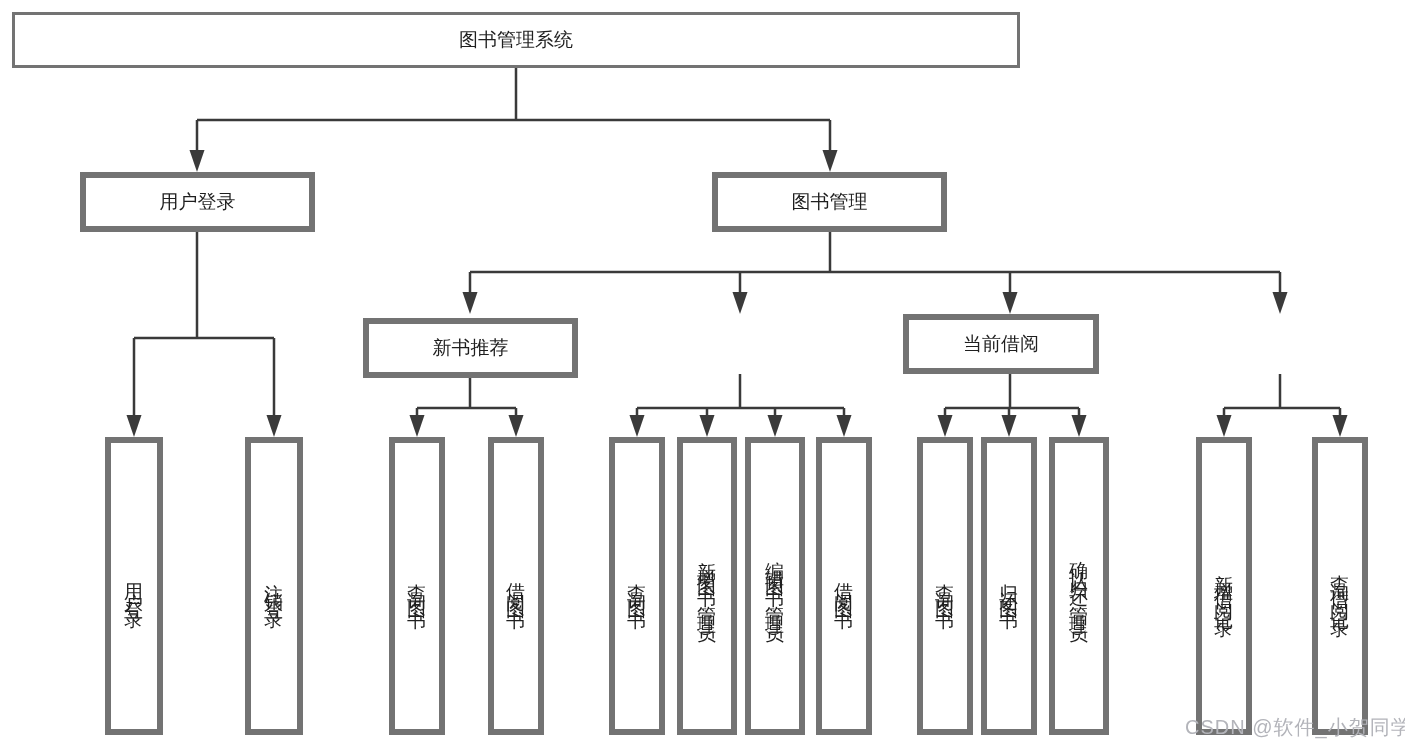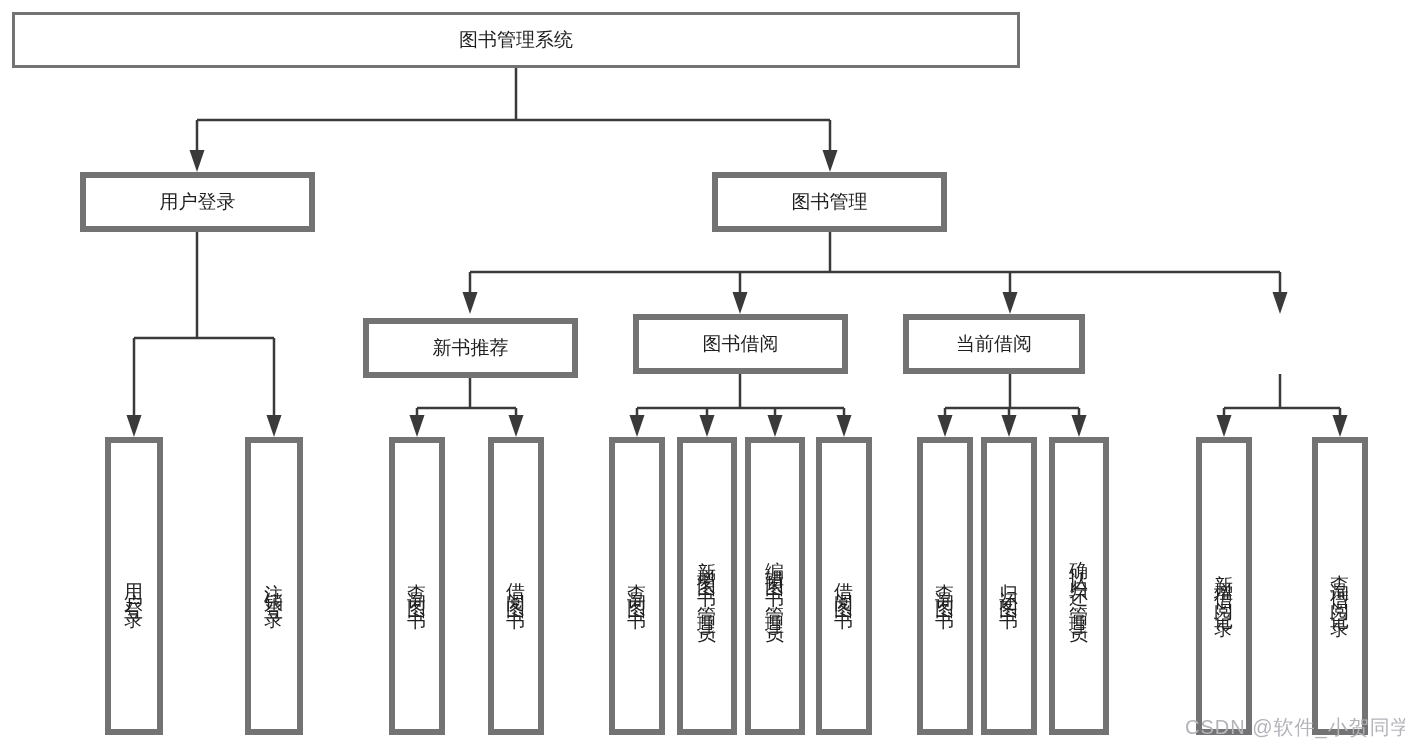--- a/index.html
+++ b/index.html
@@ -72,22 +72,21 @@
       <polygon points="1332.5,415 1347.5,415 1340,437"></polygon>
     </g>
   </svg>
 
   <div class="box root" style="left:12px;top:12px;width:1008px;height:56px">图书管理系统</div>
 
   <div class="box" style="left:80px;top:172px;width:235px;height:60px">用户登录</div>
   <div class="box" style="left:712px;top:172px;width:235px;height:60px">图书管理</div>
 
   <div class="box" style="left:363px;top:318px;width:215px;height:60px">新书推荐</div>
-  <div class="box" style="left:633px;top:314px;width:215px;height:60px">图书借阅</div>
-  <div class="box" style="left:903px;top:314px;width:182px;height:60px">当前借阅</div>
+  <div class="box" style="left:903px;top:314px;width:196px;height:60px">当前借阅</div>
 
   <div class="box" style="left:105px;top:437px;width:58px;height:298px">
     <span class="vt">用户登录</span>
   </div>
   <div class="box" style="left:245px;top:437px;width:58px;height:298px">
     <span class="vt">注销登录</span>
   </div>
 
   <div class="box" style="left:389px;top:437px;width:56px;height:298px">
     <span class="vt">查询图书</span>

